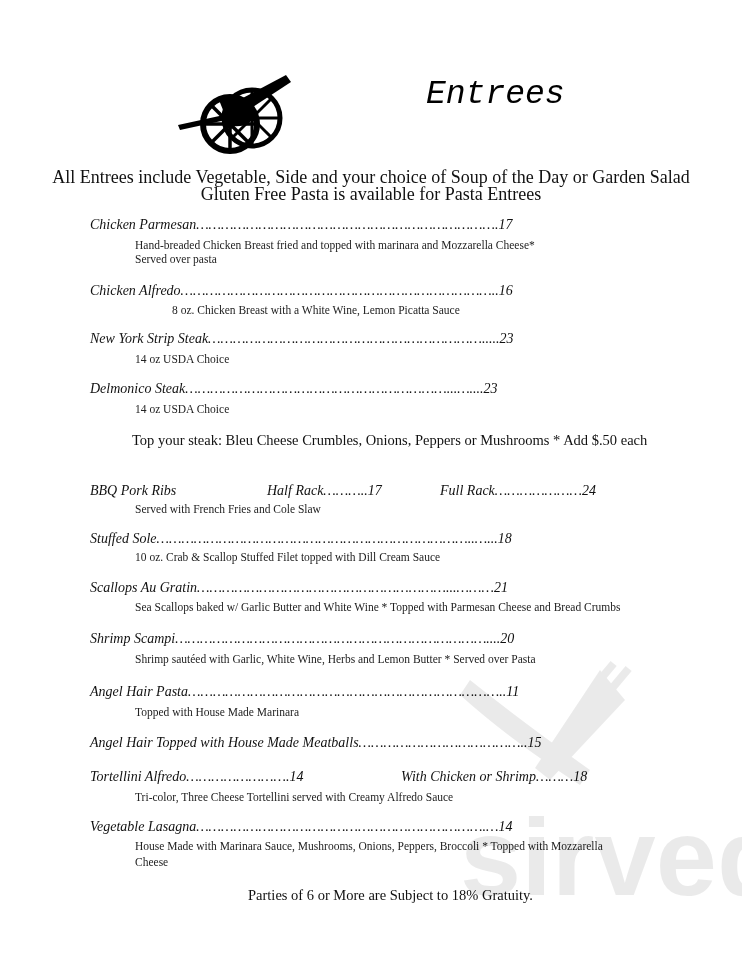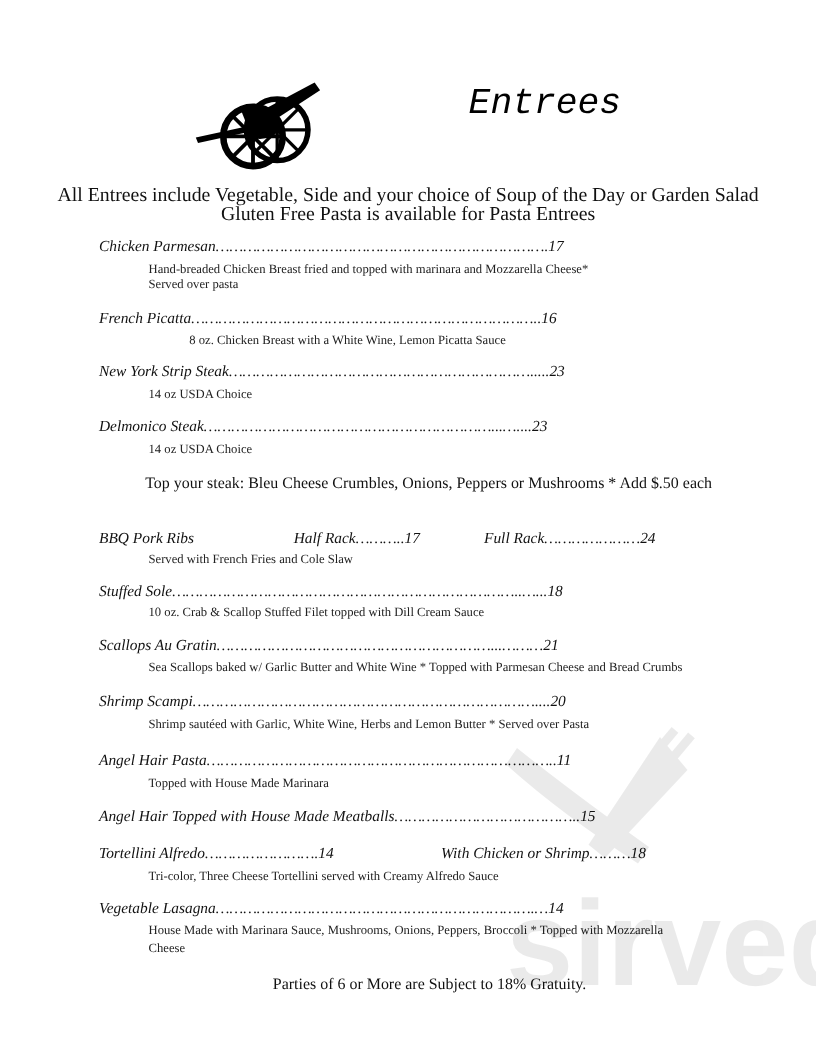--- a/index.html
+++ b/index.html
@@ -45,21 +45,21 @@
 
 <div class="abs title">Entrees</div>
 
 <div class="abs intro" style="top:167px;">All Entrees include Vegetable, Side and your choice of Soup of the Day or Garden Salad</div>
 <div class="abs intro" style="top:184px;">Gluten Free Pasta is available for Pasta Entrees</div>
 
 <div class="abs item-name" style="left:90px; top:217px;">Chicken Parmesan……………………………………………………………….17</div>
 <div class="abs desc" style="left:135px; top:239px;">Hand-breaded Chicken Breast fried and topped with marinara and Mozzarella Cheese*</div>
 <div class="abs desc" style="left:135px; top:253px;">Served over pasta</div>
 
-<div class="abs item-name" style="left:90px; top:283px;">French Picatta…………………………………………………………………..16</div>
+<div class="abs item-name" style="left:90px; top:283px;">Chicken Alfredo…………………………………………………………………..16</div>
 <div class="abs desc" style="left:135px; top:304px;padding-left:37px;">8 oz. Chicken Breast with a White Wine, Lemon Picatta Sauce</div>
 
 <div class="abs item-name" style="left:90px; top:331px;">New York Strip Steak………………………………………………………….....23</div>
 <div class="abs desc" style="left:135px; top:353px;">14 oz  USDA Choice</div>
 
 <div class="abs item-name" style="left:90px; top:381px;">Delmonico Steak………………………………………………………...…....23</div>
 <div class="abs desc" style="left:135px; top:403px;">14 oz USDA Choice</div>
 
 <div class="abs note" style="left:112px; top:432px;">Top your steak: Bleu Cheese Crumbles, Onions, Peppers or Mushrooms * Add $.50 each</div>
 

